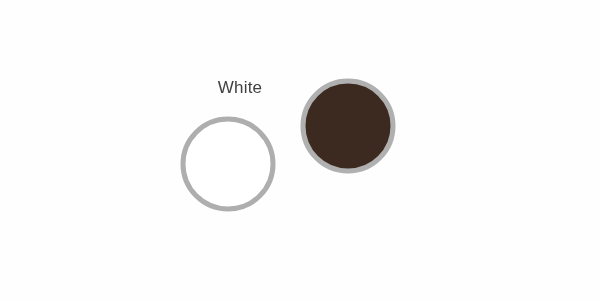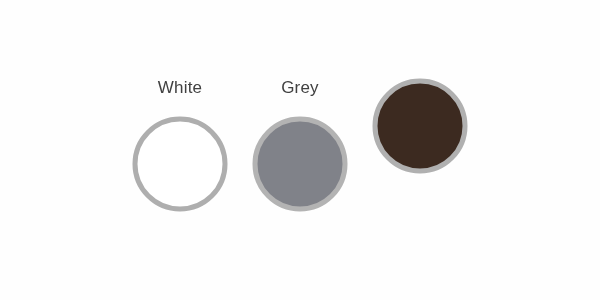--- a/index.html
+++ b/index.html
@@ -33,21 +33,20 @@
     display: flex;
     flex-direction: row;
     align-items: flex-start;
     justify-content: center;
   }
 
   .swatch {
     width: 120px;
     display: flex;
     flex-direction: column;
-    align-items: center;
     cursor: pointer;
   }
 
   .swatch-label {
     font-size: 17px;
     line-height: 20px;
     font-weight: 400;
     color: #414141;
     letter-spacing: 0.2px;
     text-align: center;
@@ -77,28 +76,20 @@
 
     <div class="swatch">
       <div class="swatch-label" style="color: rgb(65, 65, 65);">White</div>
       <div class="swatch-disc-wrap">
         <svg class="swatch-disc" viewBox="0 0 96 96" xmlns="http://www.w3.org/2000/svg" aria-hidden="true">
           <circle cx="48" cy="48" r="45" fill="#ffffff" stroke="#aeaeae" stroke-width="5"></circle>
         </svg>
       </div>
     </div>
 
-    <div class="swatch">
-      <div class="swatch-label" style="color: rgb(65, 65, 65);">Grey</div>
-      <div class="swatch-disc-wrap">
-        <svg class="swatch-disc" viewBox="0 0 96 96" xmlns="http://www.w3.org/2000/svg" aria-hidden="true">
-          <circle cx="48" cy="48" r="45" fill="#808289" stroke="#b3b3b3" stroke-width="5"></circle>
-        </svg>
-      </div>
-    </div>
 
 
     <div class="swatch">
       <div class="swatch-disc-wrap">
         <svg class="swatch-disc" viewBox="0 0 96 96" xmlns="http://www.w3.org/2000/svg" aria-hidden="true">
           <circle cx="48" cy="48" r="45" fill="#3c2a20" stroke="#b0b0b0" stroke-width="5"></circle>
         </svg>
       </div>
     </div>
 

